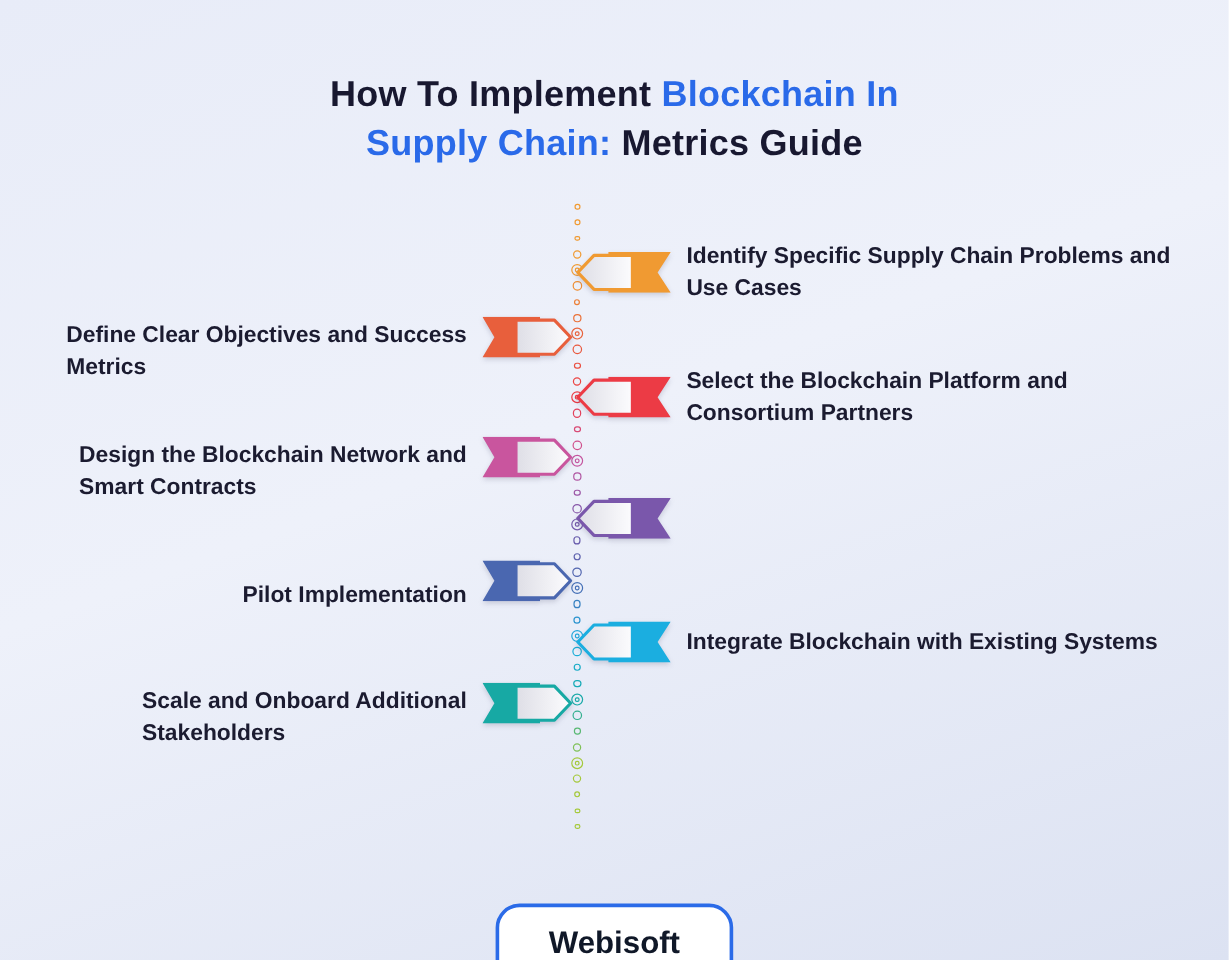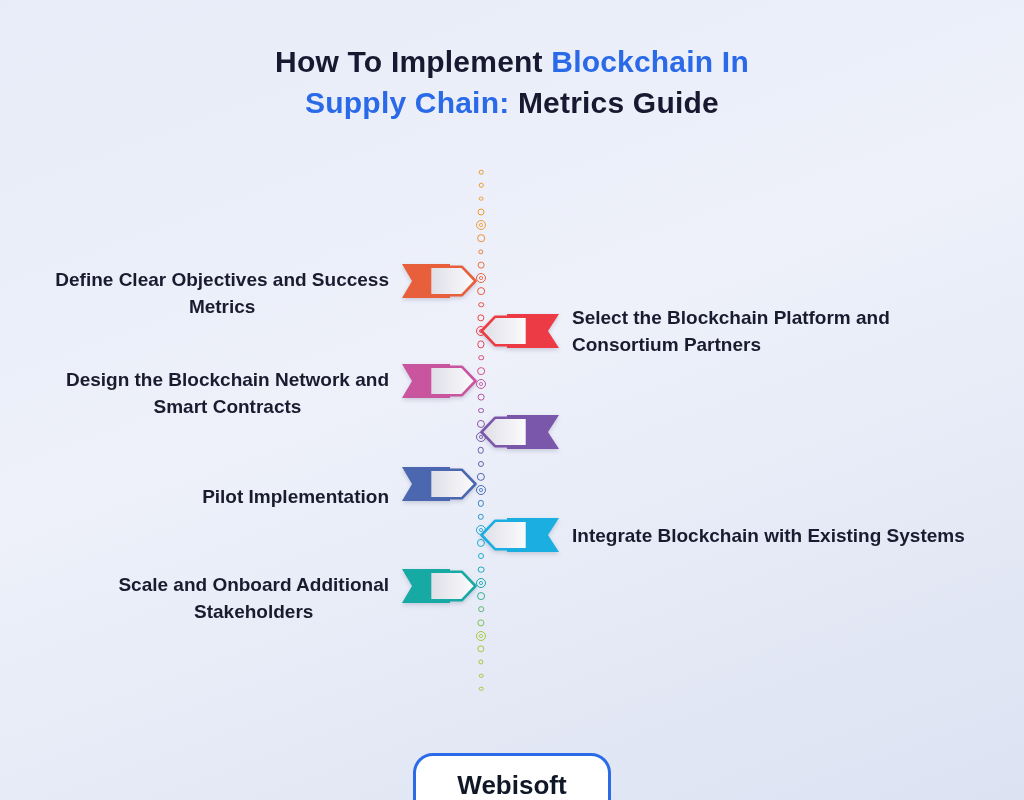--- a/index.html
+++ b/index.html
@@ -2,33 +2,33 @@
 <html><head>
 <meta charset="utf-8">
 <style>
   html,body{margin:0;padding:0;}
   body{font-family:"Liberation Sans",sans-serif;}
   #canvas{
     position:relative;width:1024px;height:800px;overflow:hidden;
     background:linear-gradient(160deg,#e8ecf8 0%,#eef1fa 45%,#dce2f2 100%);
   }
   .title{
-    position:absolute;top:41px;left:0;width:100%;
+    position:absolute;top:58px;left:0;width:100%;
     text-align:center;font-size:30px;line-height:41px;font-weight:600;
     color:#181830;letter-spacing:.2px;
   }
   .title .hl{font-weight:700;}
   .step{position:absolute;display:flex;align-items:center;gap:13px;height:34px;}
   .step.right{left:477px;}
   .step.left{right:544px;justify-content:flex-end;}
   .label{
     font-size:19px;font-weight:600;line-height:27px;color:#1b1b30;
     white-space:pre-line;
   }
-  .step.left .label{text-align:center;margin-top:24px;}
+  .step.left .label{text-align:left;margin-top:24px;}
   .marker{flex:0 0 auto;line-height:0;filter:drop-shadow(0 2px 2px rgba(40,40,80,.18));}
   .tdot{position:absolute;left:481px;transform:translate(-50%,-50%);border-radius:50%;box-sizing:border-box;}
   .brand{
     position:absolute;left:50%;top:753px;transform:translateX(-50%);
     width:198px;height:70px;background:#ffffff;
     border-radius:20px;display:flex;justify-content:center;align-items:flex-start;
     padding-top:14px;box-sizing:border-box;
     font-size:26px;font-weight:700;color:#101828;cursor:pointer;
   }
 </style>
@@ -96,20 +96,34 @@
       <div class="tdot" style="width: 7.25px; height: 7.25px; border: 1.8px solid rgb(127, 192, 87); top: 622.5px;"></div>
       <div class="tdot" style="width: 10px; height: 10px; border: 1.8px solid rgb(164, 201, 60); top: 635.75px; display: flex; align-items: center; justify-content: center;">
         <div style="width: 3.5px; height: 3.5px; border-radius: 50%; box-sizing: border-box; border: 1.4px solid rgb(164, 201, 60);"></div>
       </div>
       <div class="tdot" style="width: 7.33333px; height: 7.33333px; border: 1.8px solid rgb(165, 201, 59); top: 649px;"></div>
       <div class="tdot" style="width: 5.125px; height: 5.125px; border: 1.8px solid rgb(165, 201, 59); top: 662.25px;"></div>
       <div class="tdot" style="width: 4.5px; height: 4.5px; border: 1.8px solid rgb(165, 201, 59); top: 675.5px;"></div>
       <div class="tdot" style="width: 4.5px; height: 4.5px; border: 1.8px solid rgb(165, 201, 59); top: 688.75px;"></div>
     </div>
 
+  <div class="step right" style="top:210px">
+    <span class="marker"><svg width="82" height="34" viewBox="0 0 82 34">
+          <defs>
+            <linearGradient id="grad0" x1="0" y1="0" x2="1" y2="0">
+              <stop offset="0" stop-color="#dedee6"></stop>
+              <stop offset="1" stop-color="#fcfcfe"></stop>
+            </linearGradient>
+          </defs>
+          <polygon points="30,0 82,0 71,17 82,34 30,34" fill="#F09A32"></polygon>
+          <polygon points="50,2.8 18,2.8 4.5,17 18,31.2 50,31.2" fill="url(#grad0)" stroke="#F09A32" stroke-width="2.6" stroke-linejoin="round"></polygon>
+        </svg></span>
+    <span class="label">Identify Specific Supply Chain Problems and
+Use Cases</span>
+  </div>
 
   <div class="step left" style="top:264px">
     <span class="label">Define Clear Objectives and Success
 Metrics</span>
     <span class="marker"><svg width="78" height="34" viewBox="0 0 78 34">
           <defs>
             <linearGradient id="grad1" x1="0" y1="0" x2="1" y2="0">
               <stop offset="0" stop-color="#dedee6"></stop>
               <stop offset="1" stop-color="#fcfcfe"></stop>
             </linearGradient>

